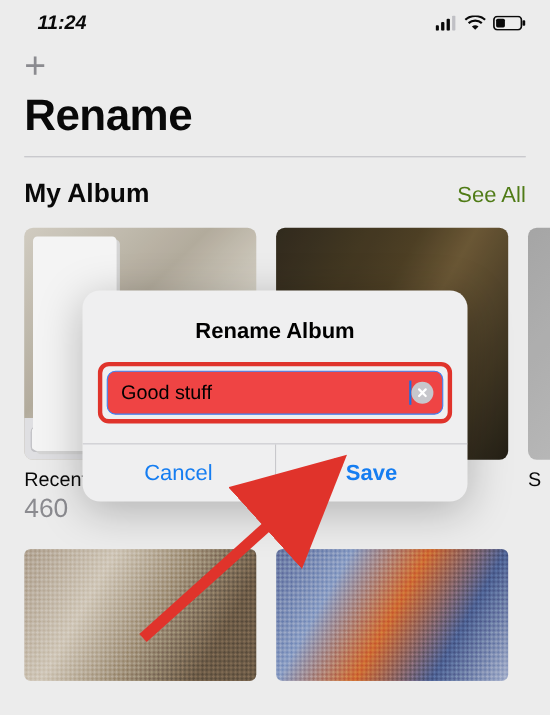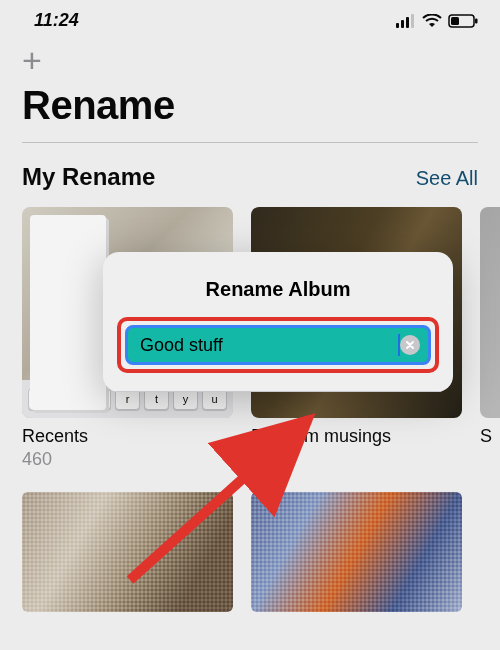--- a/index.html
+++ b/index.html
@@ -29,21 +29,21 @@
   .plus { font-size: 34px; font-weight: 300; color: #8e8e93; line-height: 1; }
   .title-row { padding: 6px 22px 14px 22px; }
   .title { font-size: 40px; font-weight: 800; letter-spacing: -0.5px; }
   .divider { height: 1px; background: #c8c8cc; margin: 0 22px; }
   
   .section-header {
     display: flex; justify-content: space-between; align-items: baseline;
     padding: 20px 22px 16px 22px;
   }
   .section-title { font-size: 24px; font-weight: 700; }
-  .see-all { font-size: 20px; color: #0c4a6e; text-align: center; }
+  .see-all { font-size: 20px; color: #4d7c0f; text-align: center; }
   
   .album-strip {
     display: flex; gap: 18px;
     padding: 0 22px;
   }
   .album-card { width: 211px; flex-shrink: 0; }
   .album-cover {
     width: 211px; height: 211px; border-radius: 8px;
     background: #555; position: relative; overflow: hidden;
   }
@@ -60,21 +60,21 @@
   }
   .cov-keys span{
     flex:1; background:#fff; border:1px solid #c8c8cc; border-radius:4px;
     font-size:11px; text-align:center; line-height:20px; height:22px;
     box-shadow:0 1px 0 #c8c8cc;
   }
   .cov-label{
     position:absolute; left:10px; bottom:44px; font-size:10px; color:#333;
   }
   .album-name { font-size: 18px; margin-top: 8px; font-weight: 500; }
-  .album-count { font-size: 18px; color: #8e8e93; margin-top: 2px; }
+  .album-count { font-size: 24px; color: #8e8e93; margin-top: 2px; }
   
   .blur-strip {
     display: flex; gap: 18px;
     padding: 0 22px; margin-top: 22px;
   }
   .blur-card {
     width: 211px; height: 120px; flex-shrink:0; border-radius: 6px;
     position: relative; overflow:hidden;
     filter: blur(0.3px);
   }
@@ -84,42 +84,41 @@
     position:absolute; inset:0;
     background-image:
       radial-gradient(rgba(0,0,0,.22) 1px, transparent 1px),
       radial-gradient(rgba(255,255,255,.22) 1px, transparent 1px);
     background-size: 4px 4px, 4px 4px;
     background-position: 0 0, 2px 2px;
     mix-blend-mode: overlay;
   }
   
   .alert-backdrop {
-    position: absolute; left: 75px; top: 252px;
+    position: absolute; left: 75px; top: 264px;
     width: 350px;
     background: #efeff0;
     border-radius: 16px;
     box-shadow: 0 8px 40px rgba(0,0,0,.25);
     z-index: 20;
     overflow: hidden;
-    margin-left: 28px;
   }
   .alert-title {
     text-align: center; font-size: 20px; font-weight: 600;
     padding: 26px 16px 16px 16px;
   }
   .alert-input-wrap {
     margin: 0 14px 18px 14px;
     border: 4px solid #e0332b;
     border-radius: 10px;
     padding: 4px;
   }
   .alert-input {
     display: flex; align-items: center;
-    background: #14b8a6; border: 3px solid #3b82f6;
+    background: #ef4444; border: 1px solid #3b82f6;
     border-radius: 8px; height: 40px;
     padding: 0 8px 0 12px;
   }
   .alert-input input {
     flex: 1; border: none; outline: none; font-size: 18px;
     background: transparent;
   }
   .clear-btn {
     width: 20px; height: 20px; border-radius: 50%;
     background: #c7c7cc; display: flex; align-items: center; justify-content: center;
@@ -178,21 +177,21 @@
 <div class="plus-row">
   <span class="plus">+</span>
 </div>
 
 <div class="title-row">
   <div class="title">Rename</div>
 </div>
 <div class="divider"></div>
 
 <div class="section-header">
-  <span class="section-title">My Rename</span>
+  <span class="section-title">My Album</span>
   <span class="see-all">See All</span>
 </div>
 
 <div class="album-strip">
   <div class="album-card">
     <div class="album-cover cov-1">
       <span class="cov-label">musing</span>
       <div class="cov-keys">
         <span>q</span>
         <span>w</span>
@@ -236,20 +235,25 @@
       <input type="text" value="Good stuff" style="">
       <span class="caret"></span>
       <span class="clear-btn">
         <svg width="10" height="10" viewBox="0 0 10 10">
           <path d="M2 2 L8 8 M8 2 L2 8" stroke="#fff" stroke-width="2" stroke-linecap="round"></path>
         </svg>
       </span>
     </div>
   </div>
   <div class="alert-sep-h"></div>
+  <div class="alert-actions">
+    <div class="alert-btn">Cancel</div>
+    <div class="alert-sep-v"></div>
+    <div class="alert-btn save">Save</div>
+  </div>
 </div>
 
 <svg class="annotation" width="230" height="200" viewBox="0 0 230 200">
   <defs>
     <marker id="arrowhead" markerWidth="12" markerHeight="12" refX="9" refY="5" orient="auto">
       <path d="M0 0 L10 5 L0 10 Z" fill="#e0332b"></path>
     </marker>
   </defs>
   <line x1="10" y1="190" x2="188" y2="30" stroke="#e0332b" stroke-width="10" marker-end="url(#arrowhead)"></line>
 </svg>

